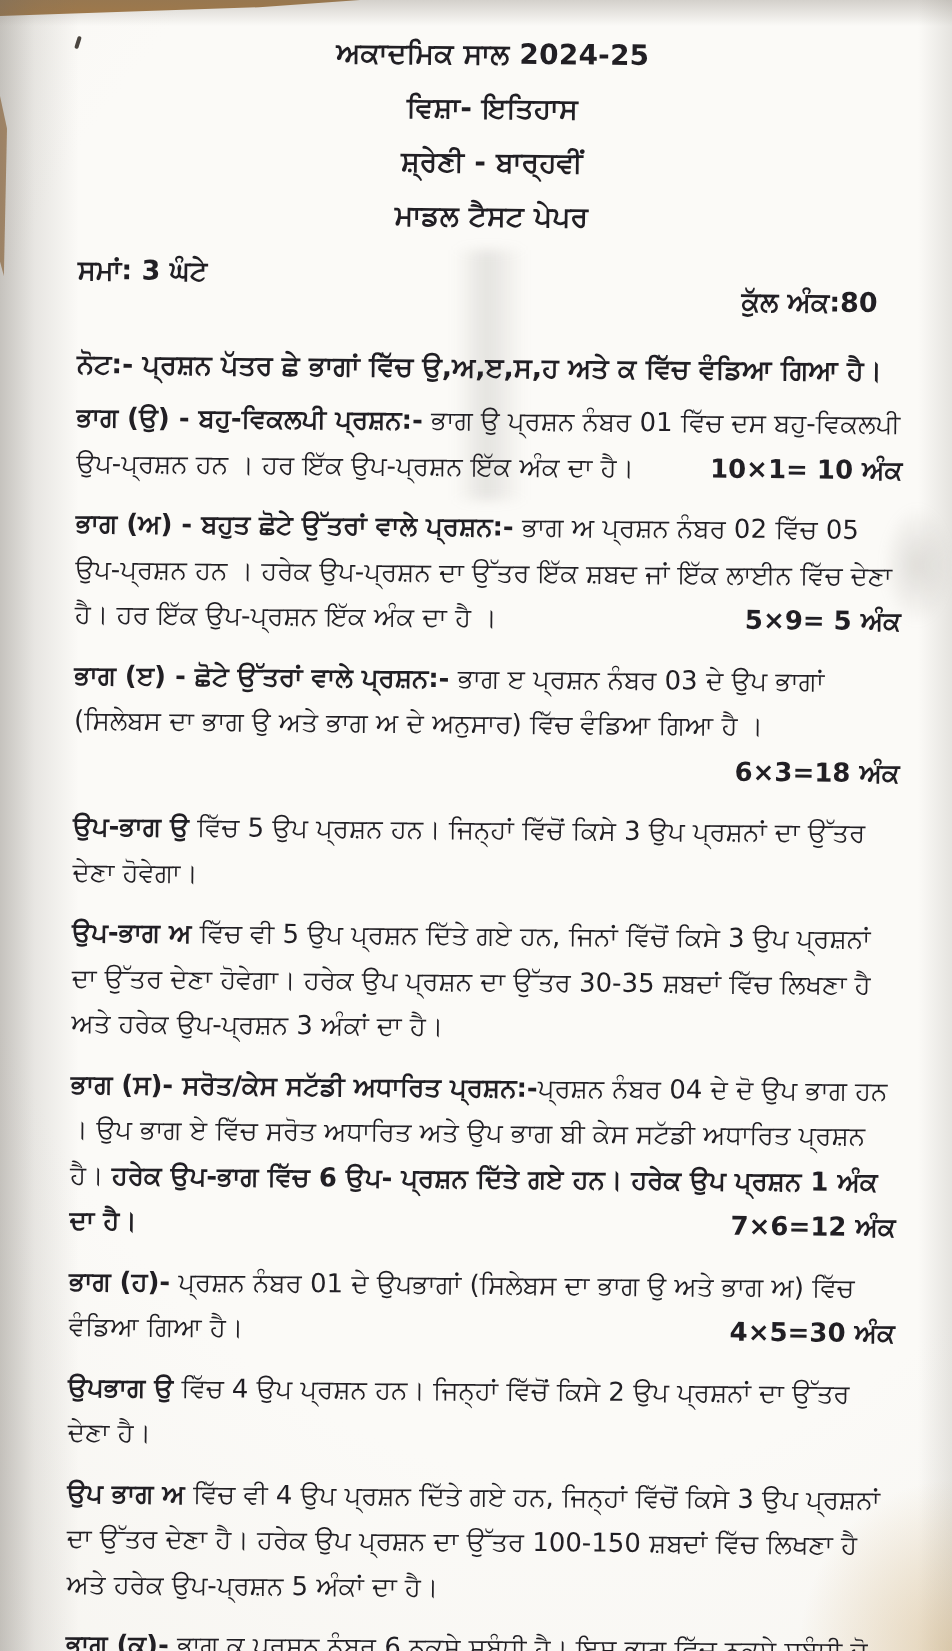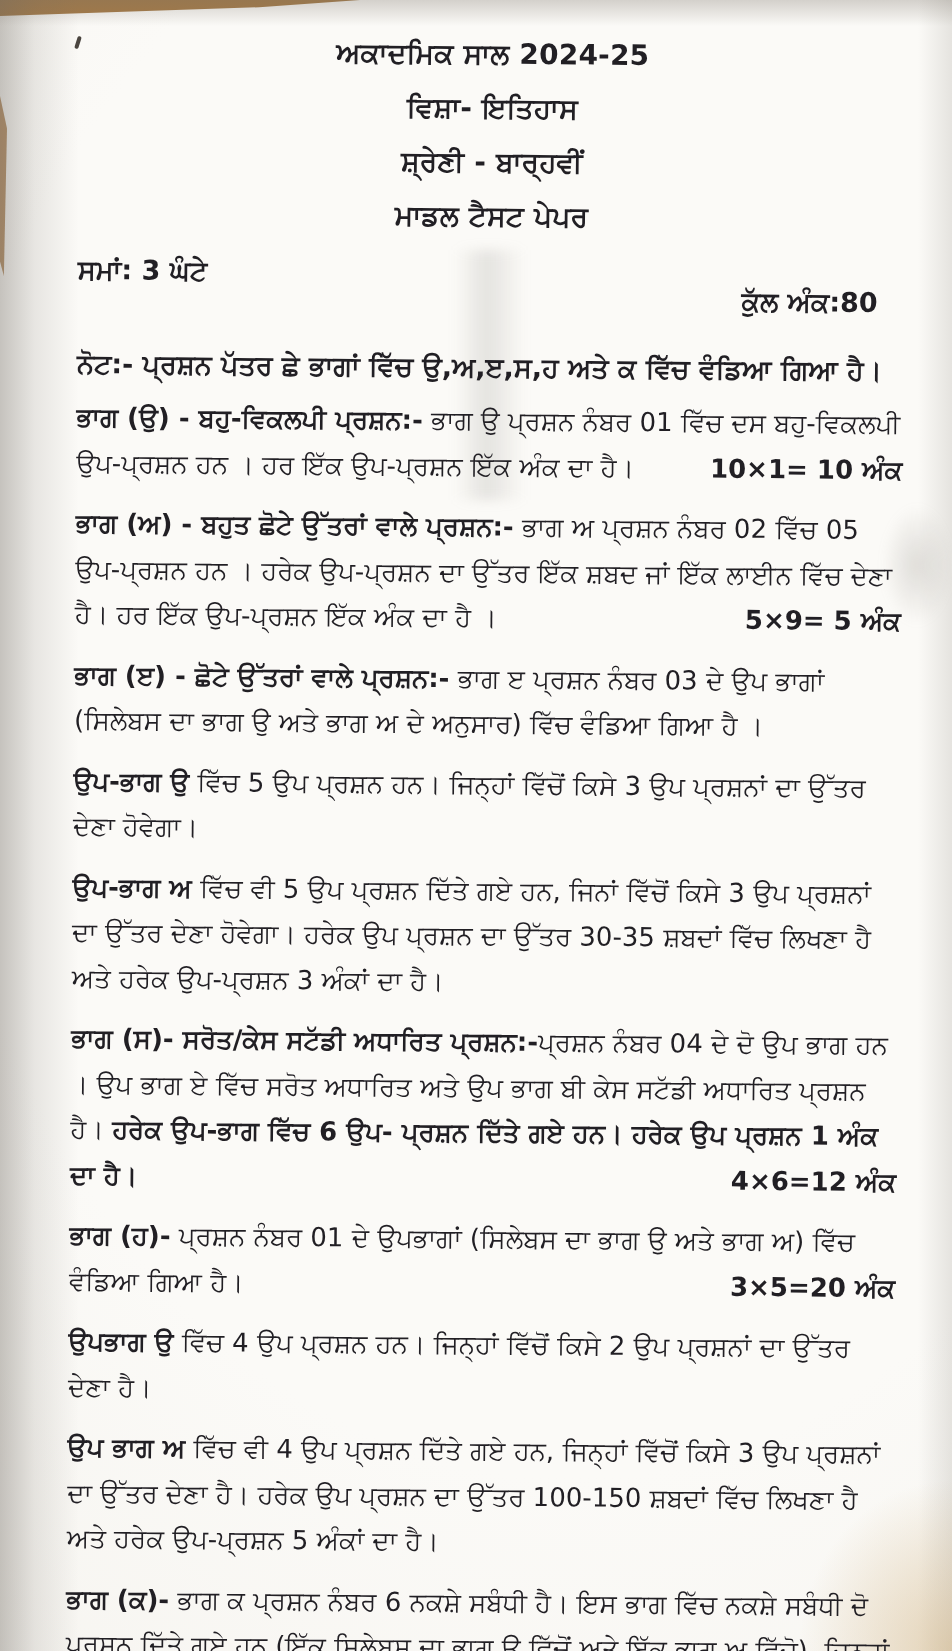--- a/index.html
+++ b/index.html
@@ -105,29 +105,29 @@
       <span>ਸਮਾਂ: 3 ਘੰਟੇ</span>
       <span class="right">ਕੁੱਲ ਅੰਕ:80</span>
     </div>
 
     <div class="note">ਨੋਟ:- ਪ੍ਰਸ਼ਨ ਪੱਤਰ ਛੇ ਭਾਗਾਂ ਵਿੱਚ ਉ,ਅ,ੲ,ਸ,ਹ ਅਤੇ ਕ ਵਿੱਚ ਵੰਡਿਆ ਗਿਆ ਹੈ।</div>
 
     <div class="para"><span class="lead">ਭਾਗ (ਉ) - ਬਹੁ-ਵਿਕਲਪੀ ਪ੍ਰਸ਼ਨ:-</span><span> ਭਾਗ ਉ ਪ੍ਰਸ਼ਨ ਨੰਬਰ 01 ਵਿੱਚ ਦਸ ਬਹੁ-ਵਿਕਲਪੀ ਉਪ-ਪ੍ਰਸ਼ਨ ਹਨ । ਹਰ ਇੱਕ ਉਪ-ਪ੍ਰਸ਼ਨ ਇੱਕ ਅੰਕ ਦਾ ਹੈ।</span><span class="marks">10×1= 10 ਅੰਕ</span></div>
 
     <div class="para"><span class="lead">ਭਾਗ (ਅ) - ਬਹੁਤ ਛੋਟੇ ਉੱਤਰਾਂ ਵਾਲੇ ਪ੍ਰਸ਼ਨ:-</span><span> ਭਾਗ ਅ ਪ੍ਰਸ਼ਨ ਨੰਬਰ 02 ਵਿੱਚ 05 ਉਪ-ਪ੍ਰਸ਼ਨ ਹਨ । ਹਰੇਕ ਉਪ-ਪ੍ਰਸ਼ਨ ਦਾ ਉੱਤਰ ਇੱਕ ਸ਼ਬਦ ਜਾਂ ਇੱਕ ਲਾਈਨ ਵਿੱਚ ਦੇਣਾ ਹੈ। ਹਰ ਇੱਕ ਉਪ-ਪ੍ਰਸ਼ਨ ਇੱਕ ਅੰਕ ਦਾ ਹੈ ।</span><span class="marks">5×9= 5 ਅੰਕ</span></div>
 
-    <div class="para"><span class="lead">ਭਾਗ (ੲ) - ਛੋਟੇ ਉੱਤਰਾਂ ਵਾਲੇ ਪ੍ਰਸ਼ਨ:-</span><span> ਭਾਗ ੲ ਪ੍ਰਸ਼ਨ ਨੰਬਰ 03 ਦੇ ਉਪ ਭਾਗਾਂ (ਸਿਲੇਬਸ ਦਾ ਭਾਗ ਉ ਅਤੇ ਭਾਗ ਅ ਦੇ ਅਨੁਸਾਰ) ਵਿੱਚ ਵੰਡਿਆ ਗਿਆ ਹੈ ।</span></div>
+    <div class="para"><span class="lead">ਭਾਗ (ੲ) - ਛੋਟੇ ਉੱਤਰਾਂ ਵਾਲੇ ਪ੍ਰਸ਼ਨ:-</span><span> ਭਾਗ ੲ ਪ੍ਰਸ਼ਨ ਨੰਬਰ 03 ਦੇ ਉਪ ਭਾਗਾਂ (ਸਿਲੇਬਸ ਦਾ ਭਾਗ ਉ ਅਤੇ ਭਾਗ ਅ ਦੇ ਅਨੁਸਾਰ) ਵਿੱਚ ਵੰਡਿਆ ਗਿਆ ਹੈ ।</span><span class="marks">6×3=18 ਅੰਕ</span></div>
 
     <div class="para"><span class="lead">ਉਪ-ਭਾਗ ਉ</span><span> ਵਿੱਚ 5 ਉਪ ਪ੍ਰਸ਼ਨ ਹਨ। ਜਿਨ੍ਹਾਂ ਵਿੱਚੋਂ ਕਿਸੇ 3 ਉਪ ਪ੍ਰਸ਼ਨਾਂ ਦਾ ਉੱਤਰ ਦੇਣਾ ਹੋਵੇਗਾ।</span></div>
 
     <div class="para"><span class="lead">ਉਪ-ਭਾਗ ਅ</span><span> ਵਿੱਚ ਵੀ 5 ਉਪ ਪ੍ਰਸ਼ਨ ਦਿੱਤੇ ਗਏ ਹਨ, ਜਿਨਾਂ ਵਿੱਚੋਂ ਕਿਸੇ 3 ਉਪ ਪ੍ਰਸ਼ਨਾਂ ਦਾ ਉੱਤਰ ਦੇਣਾ ਹੋਵੇਗਾ। ਹਰੇਕ ਉਪ ਪ੍ਰਸ਼ਨ ਦਾ ਉੱਤਰ 30-35 ਸ਼ਬਦਾਂ ਵਿੱਚ ਲਿਖਣਾ ਹੈ ਅਤੇ ਹਰੇਕ ਉਪ-ਪ੍ਰਸ਼ਨ 3 ਅੰਕਾਂ ਦਾ ਹੈ।</span></div>
 
-    <div class="para"><span class="lead">ਭਾਗ (ਸ)- ਸਰੋਤ/ਕੇਸ ਸਟੱਡੀ ਅਧਾਰਿਤ ਪ੍ਰਸ਼ਨ:-</span><span>ਪ੍ਰਸ਼ਨ ਨੰਬਰ 04 ਦੇ ਦੋ ਉਪ ਭਾਗ ਹਨ । ਉਪ ਭਾਗ ਏ ਵਿੱਚ ਸਰੋਤ ਅਧਾਰਿਤ ਅਤੇ ਉਪ ਭਾਗ ਬੀ ਕੇਸ ਸਟੱਡੀ ਅਧਾਰਿਤ ਪ੍ਰਸ਼ਨ ਹੈ। </span><span class="btail">ਹਰੇਕ ਉਪ-ਭਾਗ ਵਿੱਚ 6 ਉਪ- ਪ੍ਰਸ਼ਨ ਦਿੱਤੇ ਗਏ ਹਨ। ਹਰੇਕ ਉਪ ਪ੍ਰਸ਼ਨ 1 ਅੰਕ ਦਾ ਹੈ।</span><span class="marks">4×6=12 ਅੰਕ</span></div>
+    <div class="para"><span class="lead">ਭਾਗ (ਸ)- ਸਰੋਤ/ਕੇਸ ਸਟੱਡੀ ਅਧਾਰਿਤ ਪ੍ਰਸ਼ਨ:-</span><span>ਪ੍ਰਸ਼ਨ ਨੰਬਰ 04 ਦੇ ਦੋ ਉਪ ਭਾਗ ਹਨ । ਉਪ ਭਾਗ ਏ ਵਿੱਚ ਸਰੋਤ ਅਧਾਰਿਤ ਅਤੇ ਉਪ ਭਾਗ ਬੀ ਕੇਸ ਸਟੱਡੀ ਅਧਾਰਿਤ ਪ੍ਰਸ਼ਨ ਹੈ। </span><span class="btail">ਹਰੇਕ ਉਪ-ਭਾਗ ਵਿੱਚ 6 ਉਪ- ਪ੍ਰਸ਼ਨ ਦਿੱਤੇ ਗਏ ਹਨ। ਹਰੇਕ ਉਪ ਪ੍ਰਸ਼ਨ 1 ਅੰਕ ਦਾ ਹੈ।</span><span class="marks">7×6=12 ਅੰਕ</span></div>
 
-    <div class="para"><span class="lead">ਭਾਗ (ਹ)-</span><span> ਪ੍ਰਸ਼ਨ ਨੰਬਰ 01 ਦੇ ਉਪਭਾਗਾਂ (ਸਿਲੇਬਸ ਦਾ ਭਾਗ ਉ ਅਤੇ ਭਾਗ ਅ) ਵਿੱਚ ਵੰਡਿਆ ਗਿਆ ਹੈ।</span><span class="marks">3×5=20 ਅੰਕ</span></div>
+    <div class="para"><span class="lead">ਭਾਗ (ਹ)-</span><span> ਪ੍ਰਸ਼ਨ ਨੰਬਰ 01 ਦੇ ਉਪਭਾਗਾਂ (ਸਿਲੇਬਸ ਦਾ ਭਾਗ ਉ ਅਤੇ ਭਾਗ ਅ) ਵਿੱਚ ਵੰਡਿਆ ਗਿਆ ਹੈ।</span><span class="marks">4×5=30 ਅੰਕ</span></div>
 
     <div class="para"><span class="lead">ਉਪਭਾਗ ਉ</span><span> ਵਿੱਚ 4 ਉਪ ਪ੍ਰਸ਼ਨ ਹਨ। ਜਿਨ੍ਹਾਂ ਵਿੱਚੋਂ ਕਿਸੇ 2 ਉਪ ਪ੍ਰਸ਼ਨਾਂ ਦਾ ਉੱਤਰ ਦੇਣਾ ਹੈ।</span></div>
 
     <div class="para"><span class="lead">ਉਪ ਭਾਗ ਅ</span><span> ਵਿੱਚ ਵੀ 4 ਉਪ ਪ੍ਰਸ਼ਨ ਦਿੱਤੇ ਗਏ ਹਨ, ਜਿਨ੍ਹਾਂ ਵਿੱਚੋਂ ਕਿਸੇ 3 ਉਪ ਪ੍ਰਸ਼ਨਾਂ ਦਾ ਉੱਤਰ ਦੇਣਾ ਹੈ। ਹਰੇਕ ਉਪ ਪ੍ਰਸ਼ਨ ਦਾ ਉੱਤਰ 100-150 ਸ਼ਬਦਾਂ ਵਿੱਚ ਲਿਖਣਾ ਹੈ ਅਤੇ ਹਰੇਕ ਉਪ-ਪ੍ਰਸ਼ਨ 5 ਅੰਕਾਂ ਦਾ ਹੈ।</span></div>
 
     <div class="para"><span class="lead">ਭਾਗ (ਕ)-</span><span> ਭਾਗ ਕ ਪ੍ਰਸ਼ਨ ਨੰਬਰ 6 ਨਕਸ਼ੇ ਸਬੰਧੀ ਹੈ। ਇਸ ਭਾਗ ਵਿੱਚ ਨਕਸ਼ੇ ਸਬੰਧੀ ਦੋ ਪ੍ਰਸ਼ਨ ਦਿੱਤੇ ਗਏ ਹਨ (ਇੱਕ ਸਿਲੇਬਸ ਦਾ ਭਾਗ ਉ ਵਿੱਚੋਂ ਅਤੇ ਇੱਕ ਭਾਗ ਅ ਵਿੱਚੋ), ਜਿਨ੍ਹਾਂ ਵਿੱਚੋਂ ਕੋਈ ਇੱਕ ਹੱਲ ਕਰਨਾ ਹੈ।ਪੰਜ ਅੰਕ ਨਦੀਆਂ ਦਰਸਾਉਣ ਦੇ, ਪੰਜ ਅੰਕ ਪੰਜ ਪੁੱਛੇ ਗਏ ਸਥਾਨ ਦਰਸਾਉਣ ਦੇ ਅਤੇ ਪੰਜ ਅੰਕ ਦਰਸਾਏ ਗਏ ਸਥਾਨਾਂ ਦੀ ਵਿਆਖਿਆ ਕਰਨ ਦੇ ਹੋਣਗੇ। ਦਰਸਾਏ ਗਏ ਹਰੇਕ ਸਥਾਨ ਦੀ ਵਿਆਖਿਆ 20-25 ਸ਼ਬਦਾਂ ਵਿੱਚ ਕਰਨੀ ਹੋਵੇਗੀ।</span></div>
 
   </div>
 </div>
 

